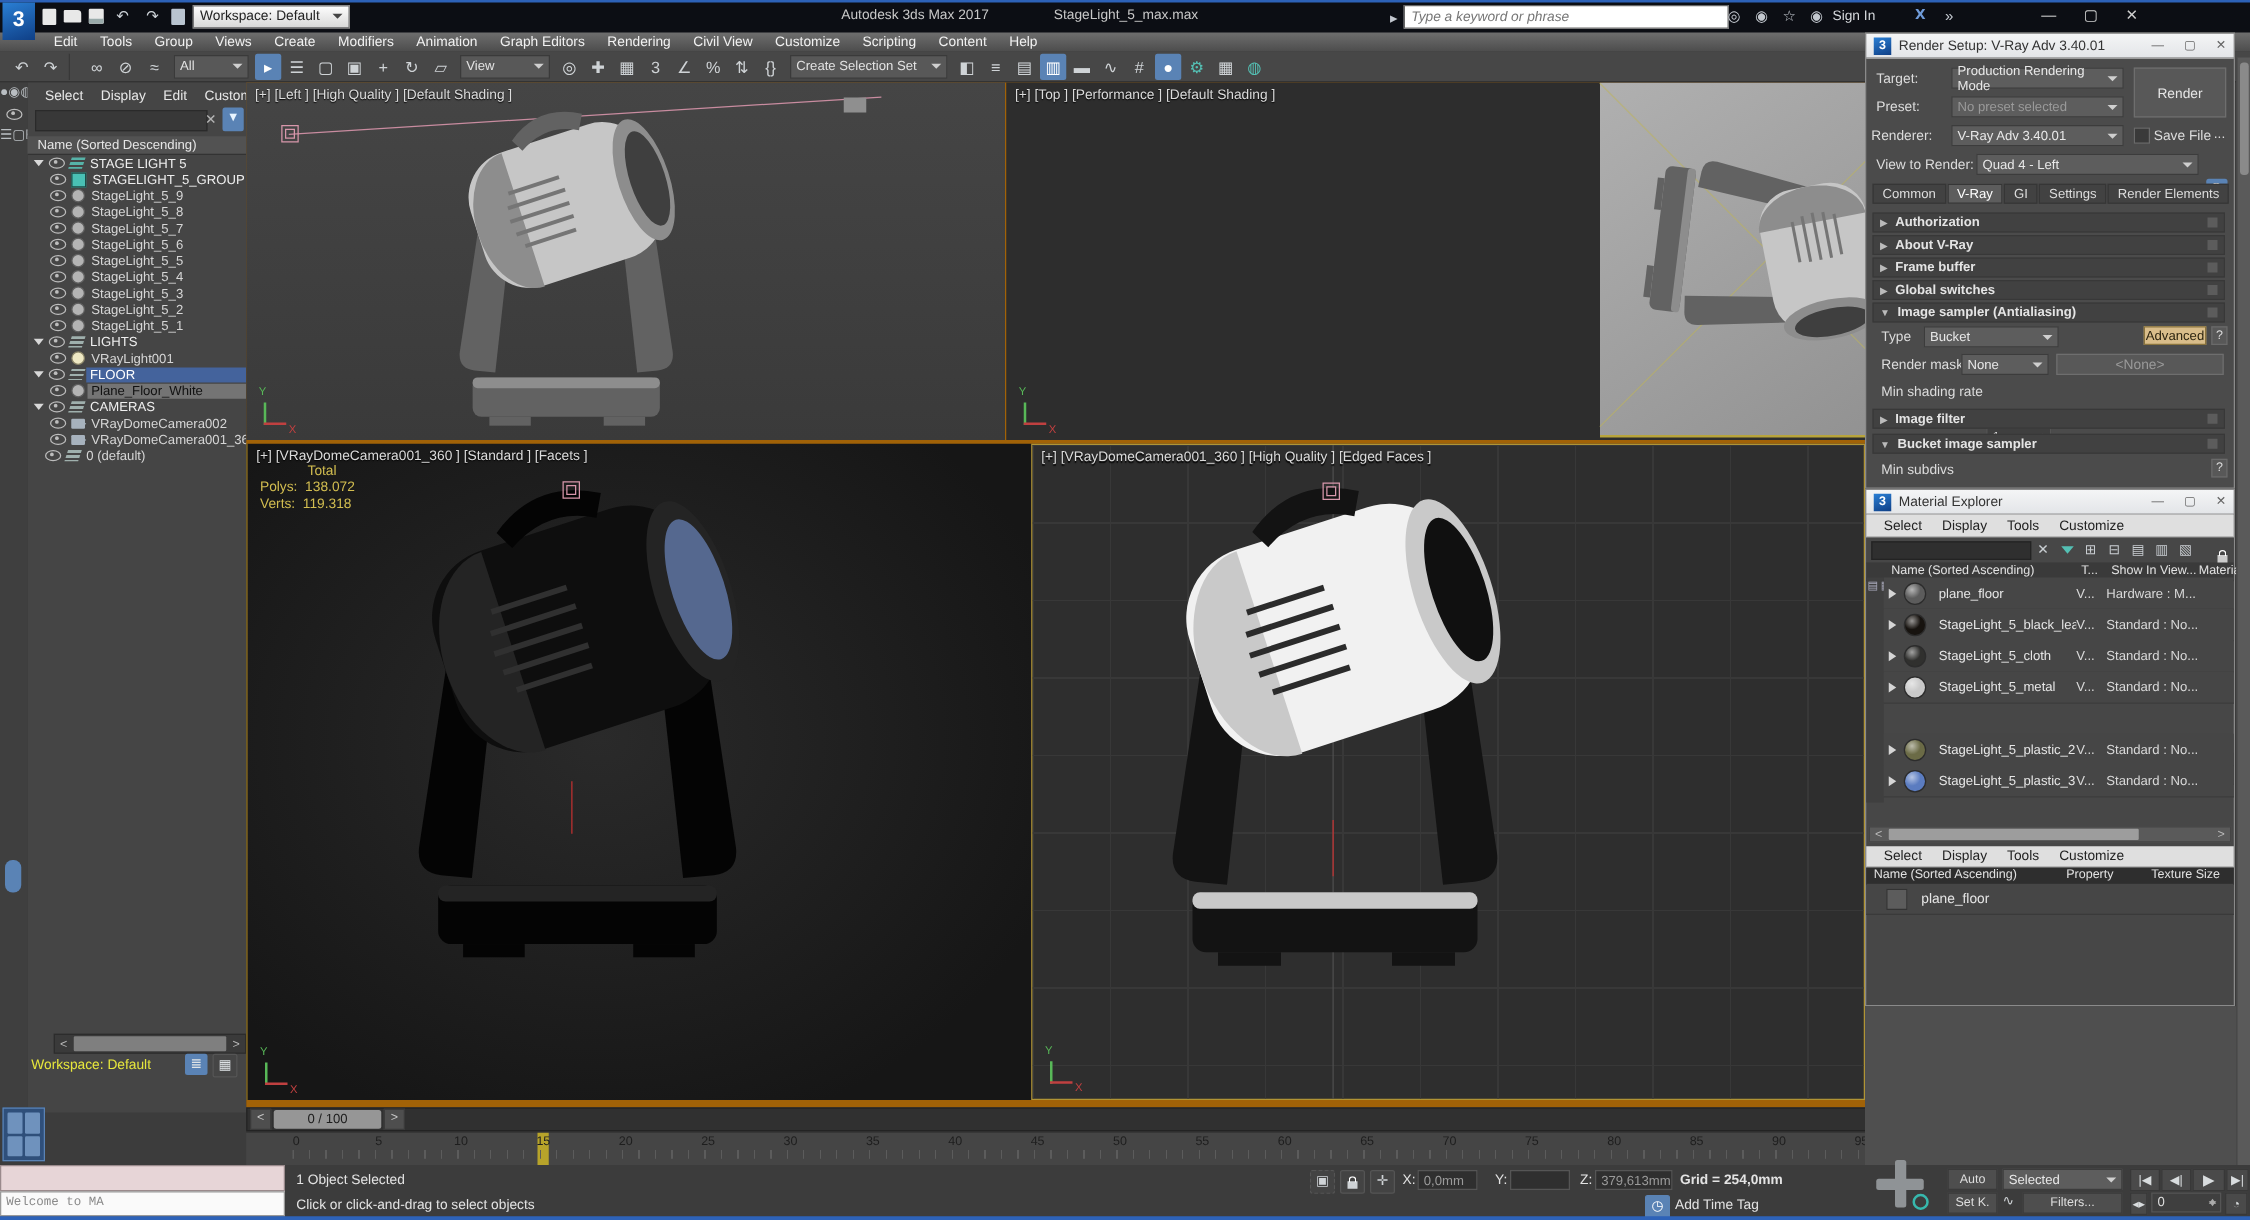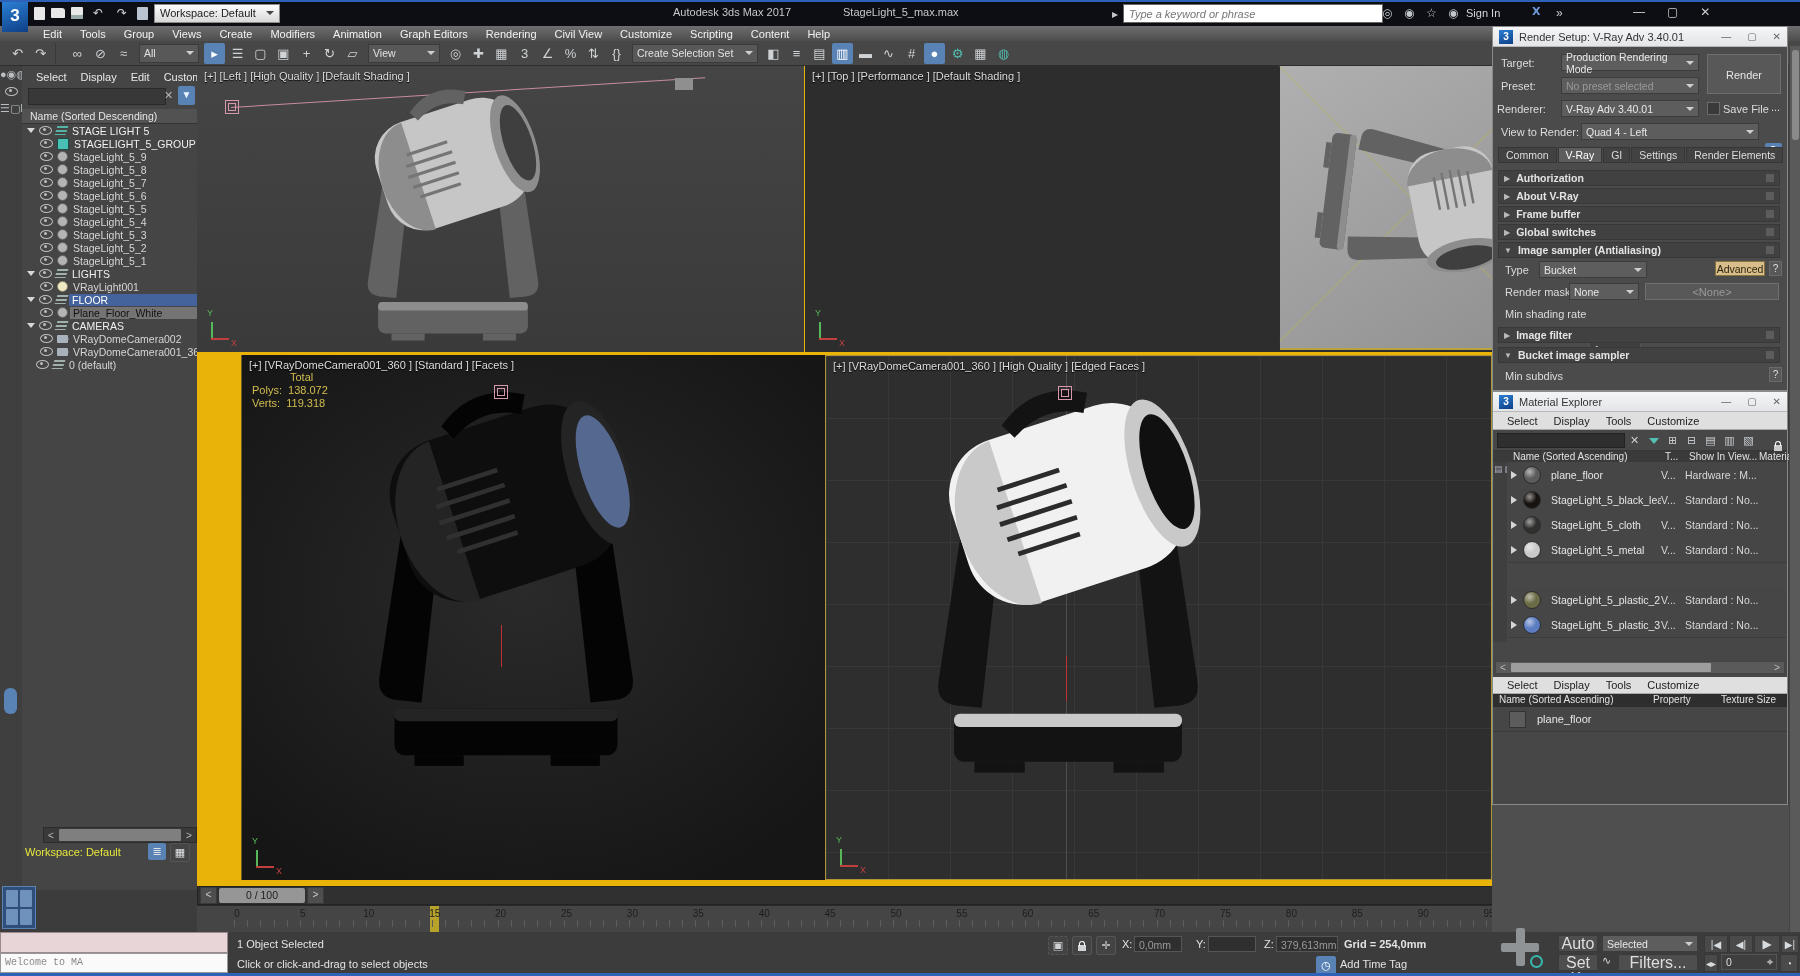--- a/index.html
+++ b/index.html
@@ -69,26 +69,26 @@
   .ico-geo{width:9px;height:9px;border-radius:50%;background:#b4b4b4;border:1px solid #5f5f5f;}
   .ico-light{width:9px;height:9px;border-radius:50%;background:#efe9c4;border:1px solid #8a8468;}
   .ico-cam{width:11px;height:8px;background:#a7b2bd;border-radius:1px;}
   .ico-cam::after{content:"";position:absolute;right:-4px;top:1px;border:3px solid transparent;border-left:4px solid #a7b2bd;}
   #sx-scroll{left:43px;top:827px;width:154px;height:16px;background:#3a3a3a;border:1px solid #2c2c2c;display:flex;align-items:center;box-sizing:border-box;}
   .scr-btn{width:14px;text-align:center;color:#bbb;font-size:10px;}
   .scr-thumb{flex:1;height:12px;background:#7f7f7f;margin:0 1px;border-radius:1px;}
   #sx-ws{left:25px;top:846px;color:#e7e73c;font-size:11px;}
   .ws-ico{width:18px;height:17px;border-radius:2px;text-align:center;line-height:17px;color:#dfe3e6;font-size:11px;}
   
-  #vparea{left:197px;top:66px;width:1295px;height:820px;background:#eab308;}
+  #vparea{left:197px;top:66px;width:1295px;height:820px;background:#a16207;}
   .vp{position:absolute;overflow:hidden;}
   .vp-label{position:absolute;left:7px;top:4px;color:#dcdcdc;font-size:11px;z-index:4;text-shadow:0 1px 1px #000;}
   #vpTL{left:0;top:0;width:607px;height:286px;background:linear-gradient(#454545,#3a3a3a);}
   #vpTR{left:608px;top:0;width:687px;height:286px;background:#2d2d2d;}
-  #vpBL{left:0;top:289px;width:627px;height:525px;background:radial-gradient(ellipse at 45% 45%,#2a2a2a,#161616 80%);border-left:1px solid #6a5f28;margin-left:44px;}
+  #vpBL{left:0;top:289px;width:627px;height:525px;background:radial-gradient(ellipse at 45% 45%,#2a2a2a,#161616 80%);border-left:1px solid #6a5f28;}
   #vpBR{left:628px;top:289px;width:667px;height:525px;background:#2e2e2e;border:1px solid #b09435;box-sizing:border-box;}
   #vpBR .grid{position:absolute;inset:0;
      background:repeating-linear-gradient(90deg,#383838 0 1px,transparent 1px 62px),
                 repeating-linear-gradient(180deg,#383838 0 1px,transparent 1px 62px);}
   .axis-v{position:absolute;width:1px;background:#4e4e4e;}
   .floor-rect{position:absolute;left:475px;top:0;width:276px;height:282px;background:linear-gradient(145deg,#b0b0b0,#8f8f8f);
      border-right:2px solid #b7a43c;border-bottom:2px solid #b7a43c;}
   .cam-line{position:absolute;height:1px;background:rgba(190,180,90,.55);transform-origin:0 0;}
   .pinkline{position:absolute;height:1px;background:#c98ca0;transform-origin:0 0;}
   .pinksq{position:absolute;width:12px;height:12px;border:1px solid #d897ab;z-index:5;}
@@ -121,21 +121,21 @@
       font-family:"Liberation Mono","DejaVu Sans Mono",monospace;font-size:10px;color:#8a8a8a;padding:3px 4px;}
   .st-line{color:#e3e3e3;font-size:11px;}
   .st-ico{width:18px;height:17px;border:1px solid #555;border-radius:2px;color:#cfd3d6;text-align:center;line-height:16px;font-size:11px;background:#434343;}
   .coordf{height:16px;background:#2f2f2f;border:1px solid #555;color:#9a9a9a;font-size:10.5px;padding:0 4px;line-height:16px;box-sizing:border-box;}
   .coordl{color:#e3e3e3;font-size:11px;}
   #addtag-ico{background:#5a83b5;color:#fff;border-color:#5a83b5;}
   #bigplus{left:1497px;top:-8px;width:46px;height:46px;z-index:6;}
   #bigplus .pv{position:absolute;left:19px;top:4px;width:9px;height:38px;background:#8f9396;border-radius:2px;}
   #bigplus .ph{position:absolute;left:4px;top:19px;width:38px;height:9px;background:#8f9396;border-radius:2px;}
   #bigplus .key{position:absolute;right:0px;bottom:2px;width:9px;height:9px;border:2px solid #37b8ad;border-radius:50%;}
-  .ak-btn{height:17px;background:#4e4e4e;border:1px solid #3a3a3a;color:#dedede;text-align:center;font-size:16px;line-height:16px;box-sizing:border-box;}
+  .ak-btn{height:17px;background:#4e4e4e;border:1px solid #3a3a3a;color:#dedede;text-align:center;font-size:10px;line-height:16px;box-sizing:border-box;}
   .pb-btn{width:24px;height:18px;background:#4a4a4a;border:1px solid #383838;color:#d8dcde;text-align:center;line-height:17px;font-size:10px;box-sizing:border-box;}
   
   .win-title{height:20px;background:linear-gradient(#f4f5f6,#e3e5e8);color:#333;display:flex;align-items:center;padding:0 6px;box-sizing:border-box;border-bottom:1px solid #b8b8b8;}
   .win-title .m3{width:14px;height:14px;background:linear-gradient(160deg,#2a7fd4,#0f3f86);color:#fff;font-size:10px;font-weight:bold;text-align:center;line-height:14px;margin-right:6px;}
   .win-title .wt{flex:1;font-size:11px;}
   .win-title .wc{display:flex;gap:16px;color:#666;font-size:10px;}
   #rsetup{left:1492px;top:26px;width:296px;height:365px;background:#4b4b4b;border:1px solid #8a8a8a;box-sizing:border-box;}
   .fl{color:#dcdcdc;font-size:11px;}
   .dd{background:#5d5d5d;border:1px solid #3c3c3c;color:#e8e8e8;font-size:10.5px;display:flex;align-items:center;justify-content:space-between;padding:0 4px;box-sizing:border-box;height:17px;}
   .dd.dis{color:#9a9a9a;}

